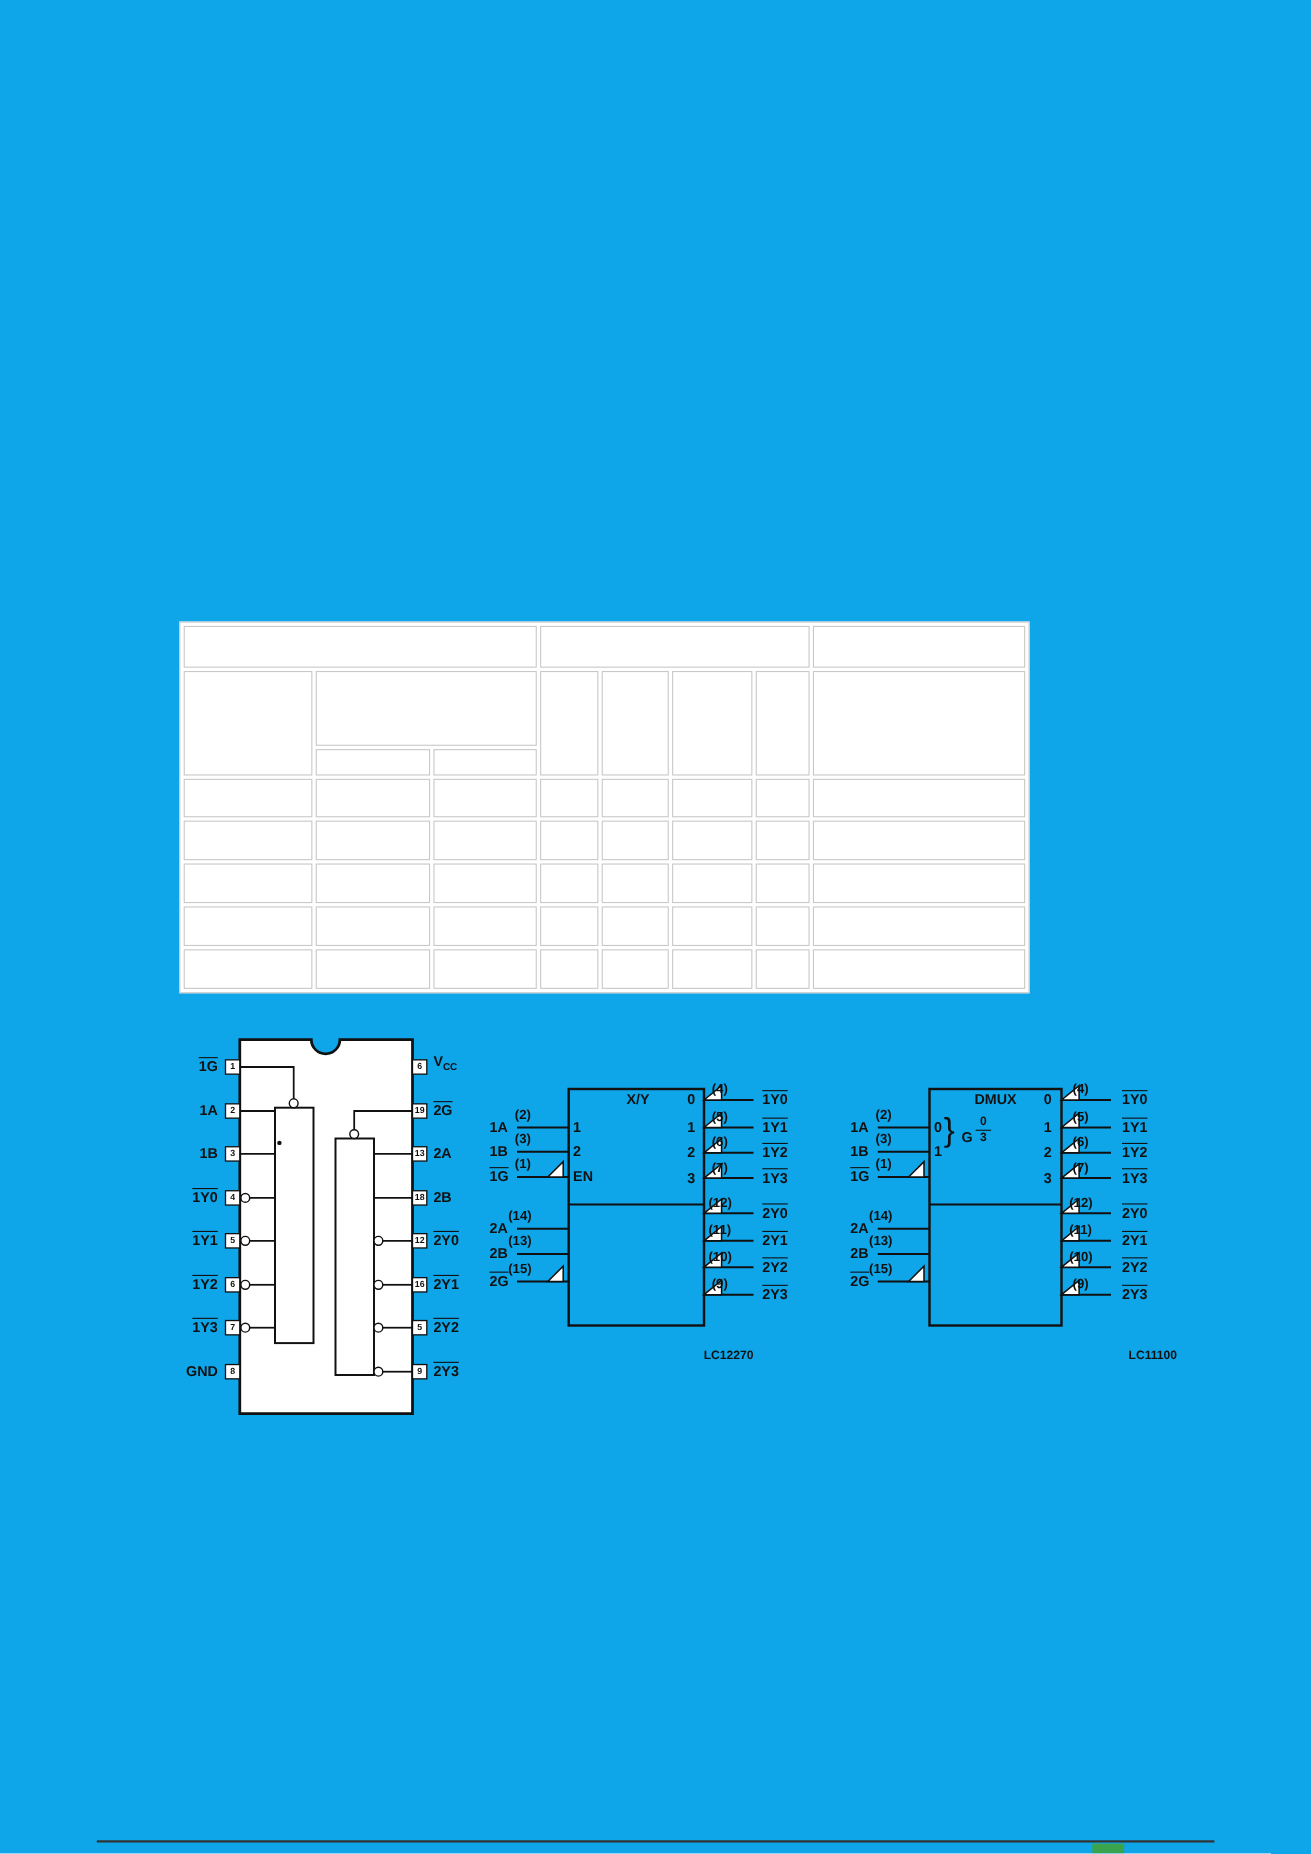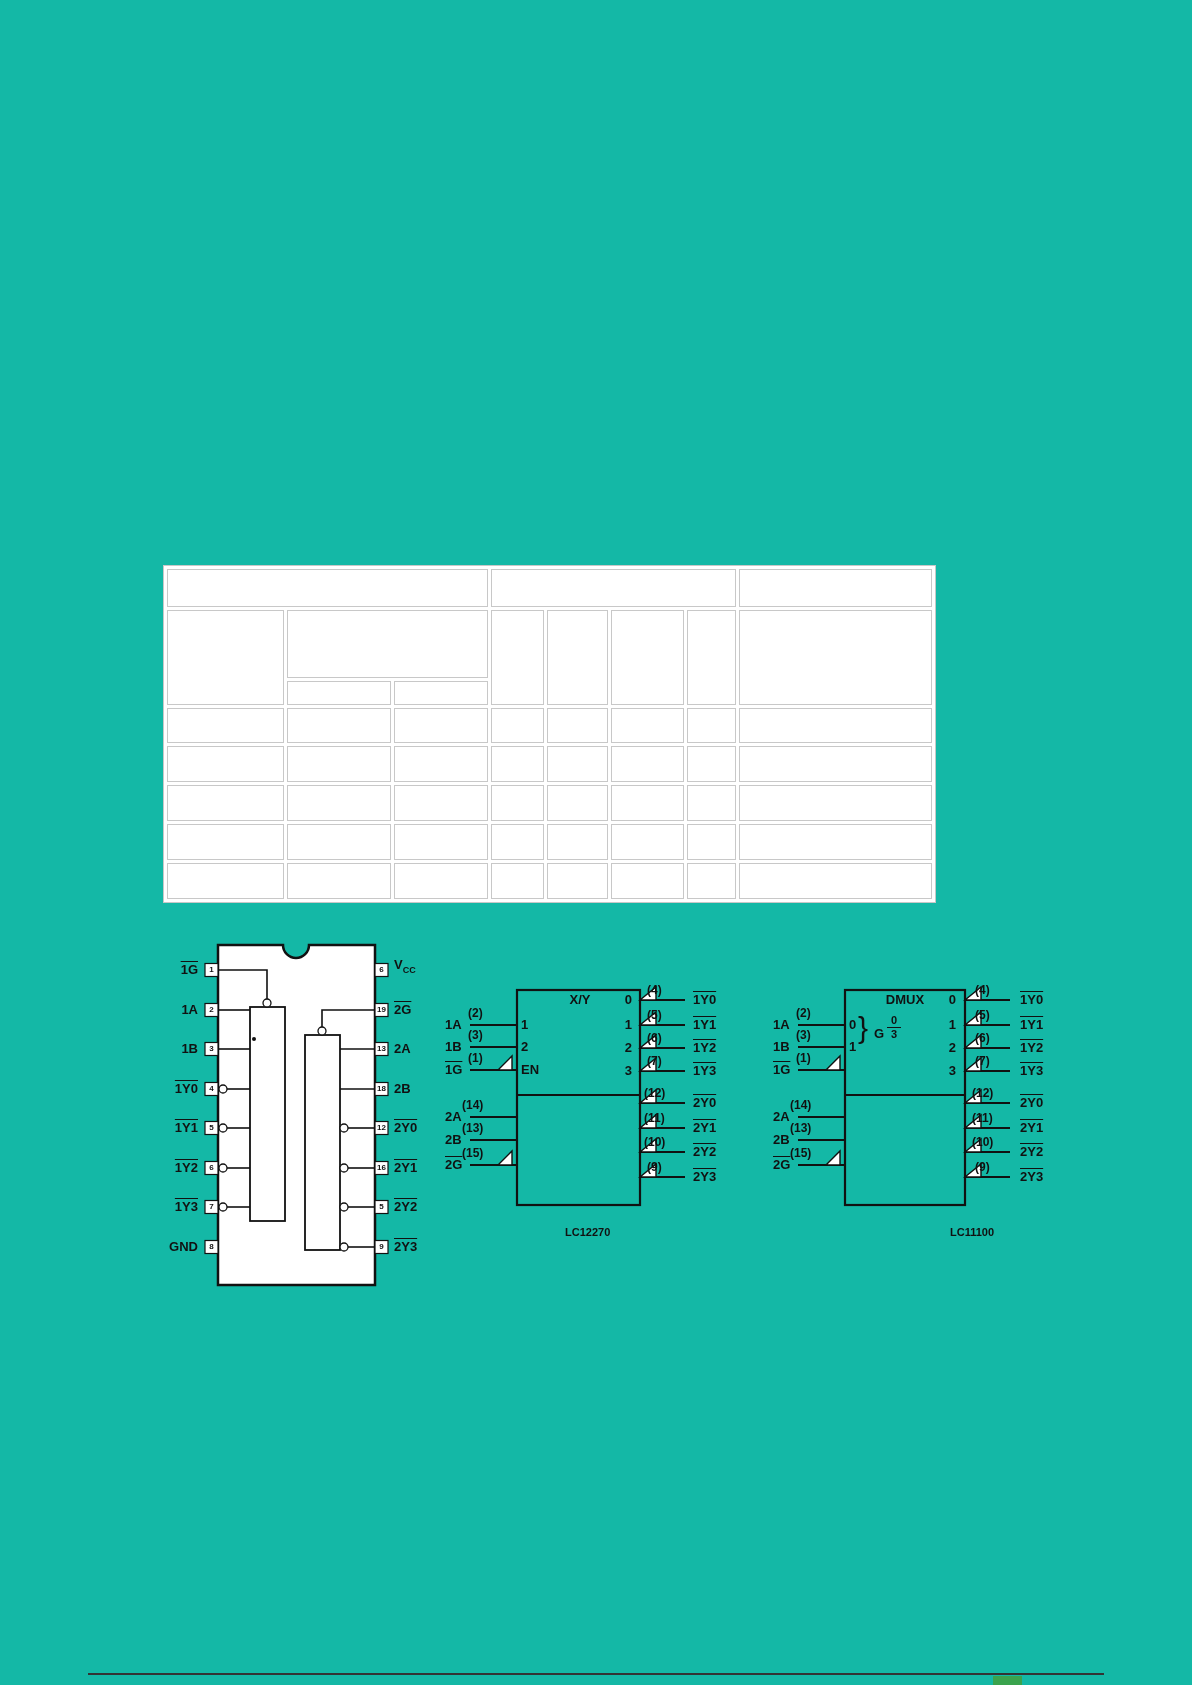--- a/index.html
+++ b/index.html
@@ -1,23 +1,23 @@
 <!DOCTYPE html>
 <html><head>
 <meta charset="utf-8">
 <style>
   html,body{margin:0;padding:0;background:#ffffff}
-  .page{position:relative;width:1192px;height:1685px;background:#14b8a6;
+  .page{position:relative;width:1192px;height:1685px;background:#0ea5e9;
         font-family:"Liberation Sans","DejaVu Sans",sans-serif;color:#111;overflow:hidden}
   .abs{position:absolute}
   .lbl{position:absolute;font-size:13px;font-weight:700;line-height:16px;white-space:nowrap}
   .pin-lbl{position:absolute;font-size:12px;font-weight:700;line-height:14px;white-space:nowrap}
   .inner{position:absolute;font-size:13px;font-weight:700;line-height:16px;white-space:nowrap}
   .pn{position:absolute;font-size:8px;font-weight:700;line-height:12px;width:13px;text-align:center}
-  .cap{position:absolute;font-size:11px;font-weight:700;line-height:13px;text-align:left}
+  .cap{position:absolute;font-size:11px;font-weight:700;line-height:13px;text-align:right}
   .ov{text-decoration:overline}
   .ra{text-align:right}
   .ctr{text-align:center}
   sub.cc{font-size:9px;font-weight:700}
   .frac{position:absolute;width:14px;text-align:center;font-size:11px;font-weight:700;line-height:13px}
   .frac .fb{display:block;border-top:1px solid #111}
   .frac .ft{display:block}
   .brace{position:absolute;font-size:30px;font-weight:400;line-height:36px}
   .ftable{position:absolute;left:163px;top:565px;width:772px;border-collapse:separate;
           border-spacing:3px;border:1px solid #c8c8c8;table-layout:fixed;background:#fff}

